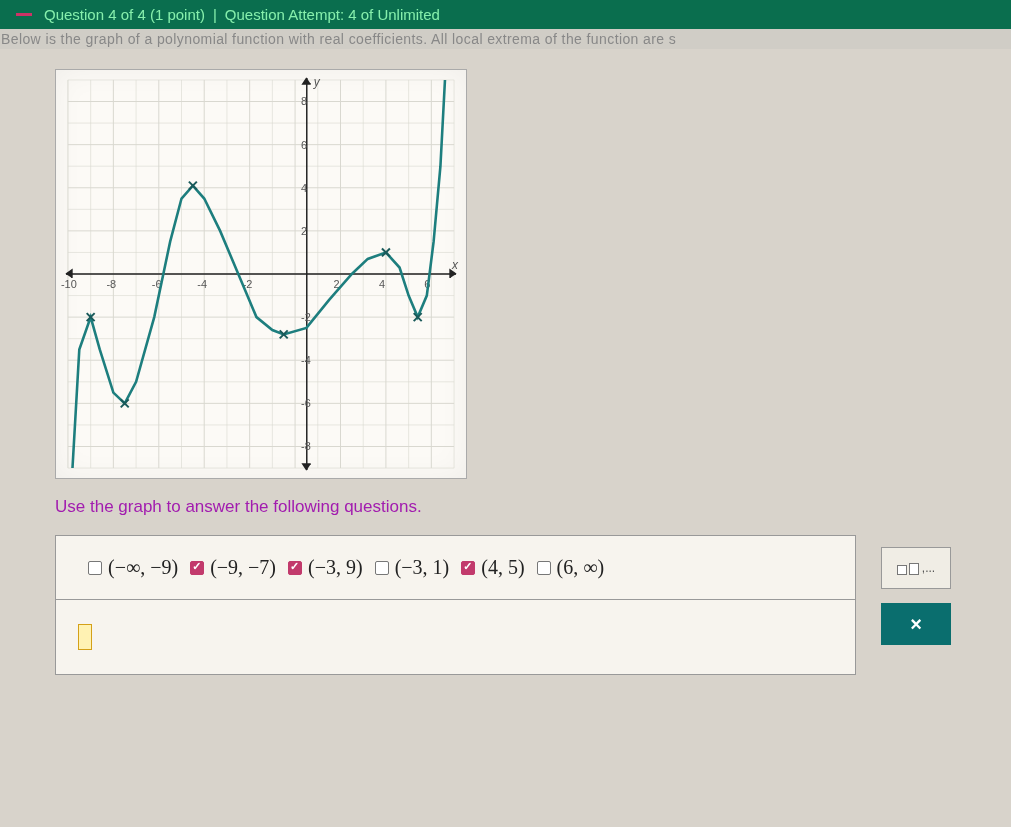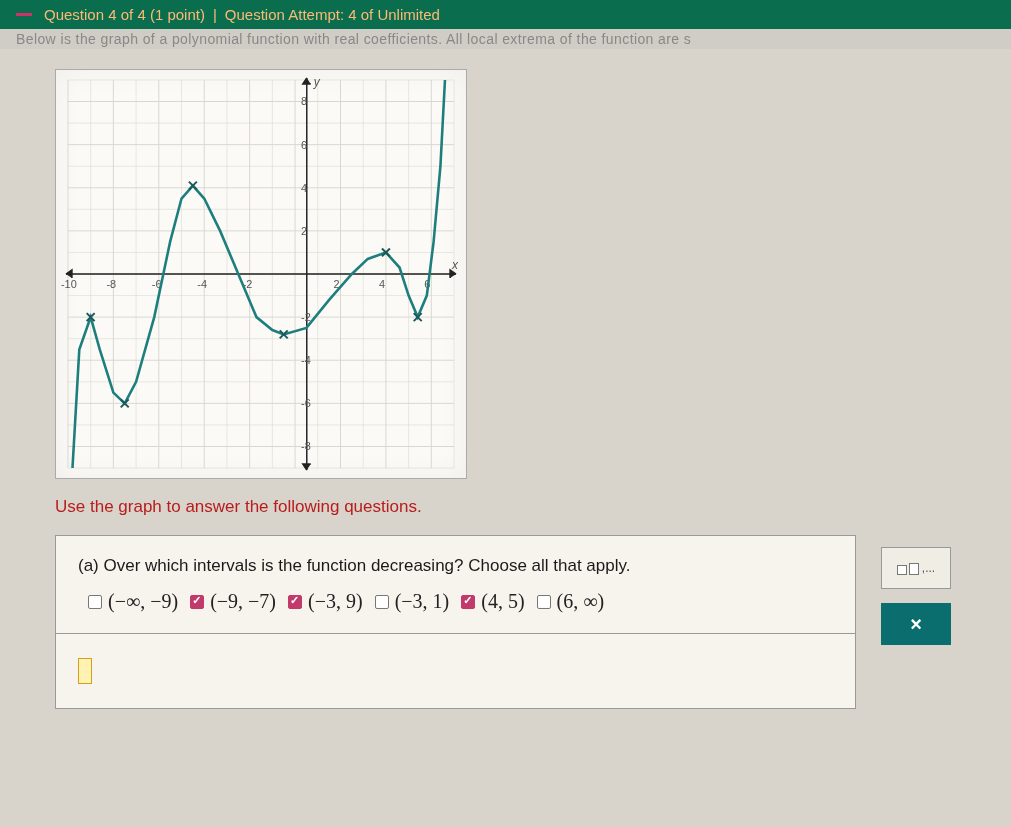--- a/index.html
+++ b/index.html
@@ -6,60 +6,60 @@
     body {
       font-family: Arial, Helvetica, sans-serif;
       background: #d8d3cb;
       width: 1011px;
       height: 827px;
       position: relative;
       overflow: hidden;
     }
     .header-bar {
       background: #0a6e4e;
-      color: #fdba74;
+      color: #86efac;
       padding: 6px 16px;
       font-size: 15px;
       display: flex;
       align-items: center;
       gap: 8px;
     }
     .header-bar .accent {
       display: inline-block;
       width: 16px;
       height: 3px;
       background: #cc3366;
       margin-right: 4px;
       vertical-align: middle;
     }
     .blurred-strip {
       color: #888;
       font-size: 14px;
-      padding: 2px 16px;
+      padding: 2px 1px;
       background: #d0cdc6;
       white-space: nowrap;
       overflow: hidden;
       letter-spacing: 0.4px;
       filter: blur(0.4px);
     }
     .content {
       padding: 20px 60px 20px 55px;
     }
     .graph-box {
       background: #fcfaf6;
       border: 1px solid #aaa;
       width: 412px;
       height: 410px;
       position: relative;
       margin-bottom: 14px;
       box-shadow: inset 0 0 30px rgba(0,0,0,0.05);
     }
     .graph-box svg { width: 100%; height: 100%; display: block; }
     .instruction {
-      color: #b91c1c;
+      color: #a21caf;
       font-size: 17px;
       margin: 18px 0 18px 0;
     }
     .qa-row {
       display: flex;
       align-items: flex-start;
       gap: 25px;
     }
     .question-panel {
       background: #f7f4ee;
@@ -274,21 +274,20 @@
           </g>
         </g>
     </svg>
   </div>
 
   <div class="instruction">Use the graph to answer the following questions.</div>
 
   <div class="qa-row">
     <div class="question-panel">
       <div class="qcell">
-        <div class="qtext">(a) Over which intervals is the function decreasing? Choose all that apply.</div>
         <div class="choices" id="choices">
             <span class="choice">
               <span class="cb"></span>
               <span class="interval">(−∞, −9)</span>
             </span>
             <span class="choice">
               <span class="cb checked"></span>
               <span class="interval">(−9, −7)</span>
             </span>
             <span class="choice">

